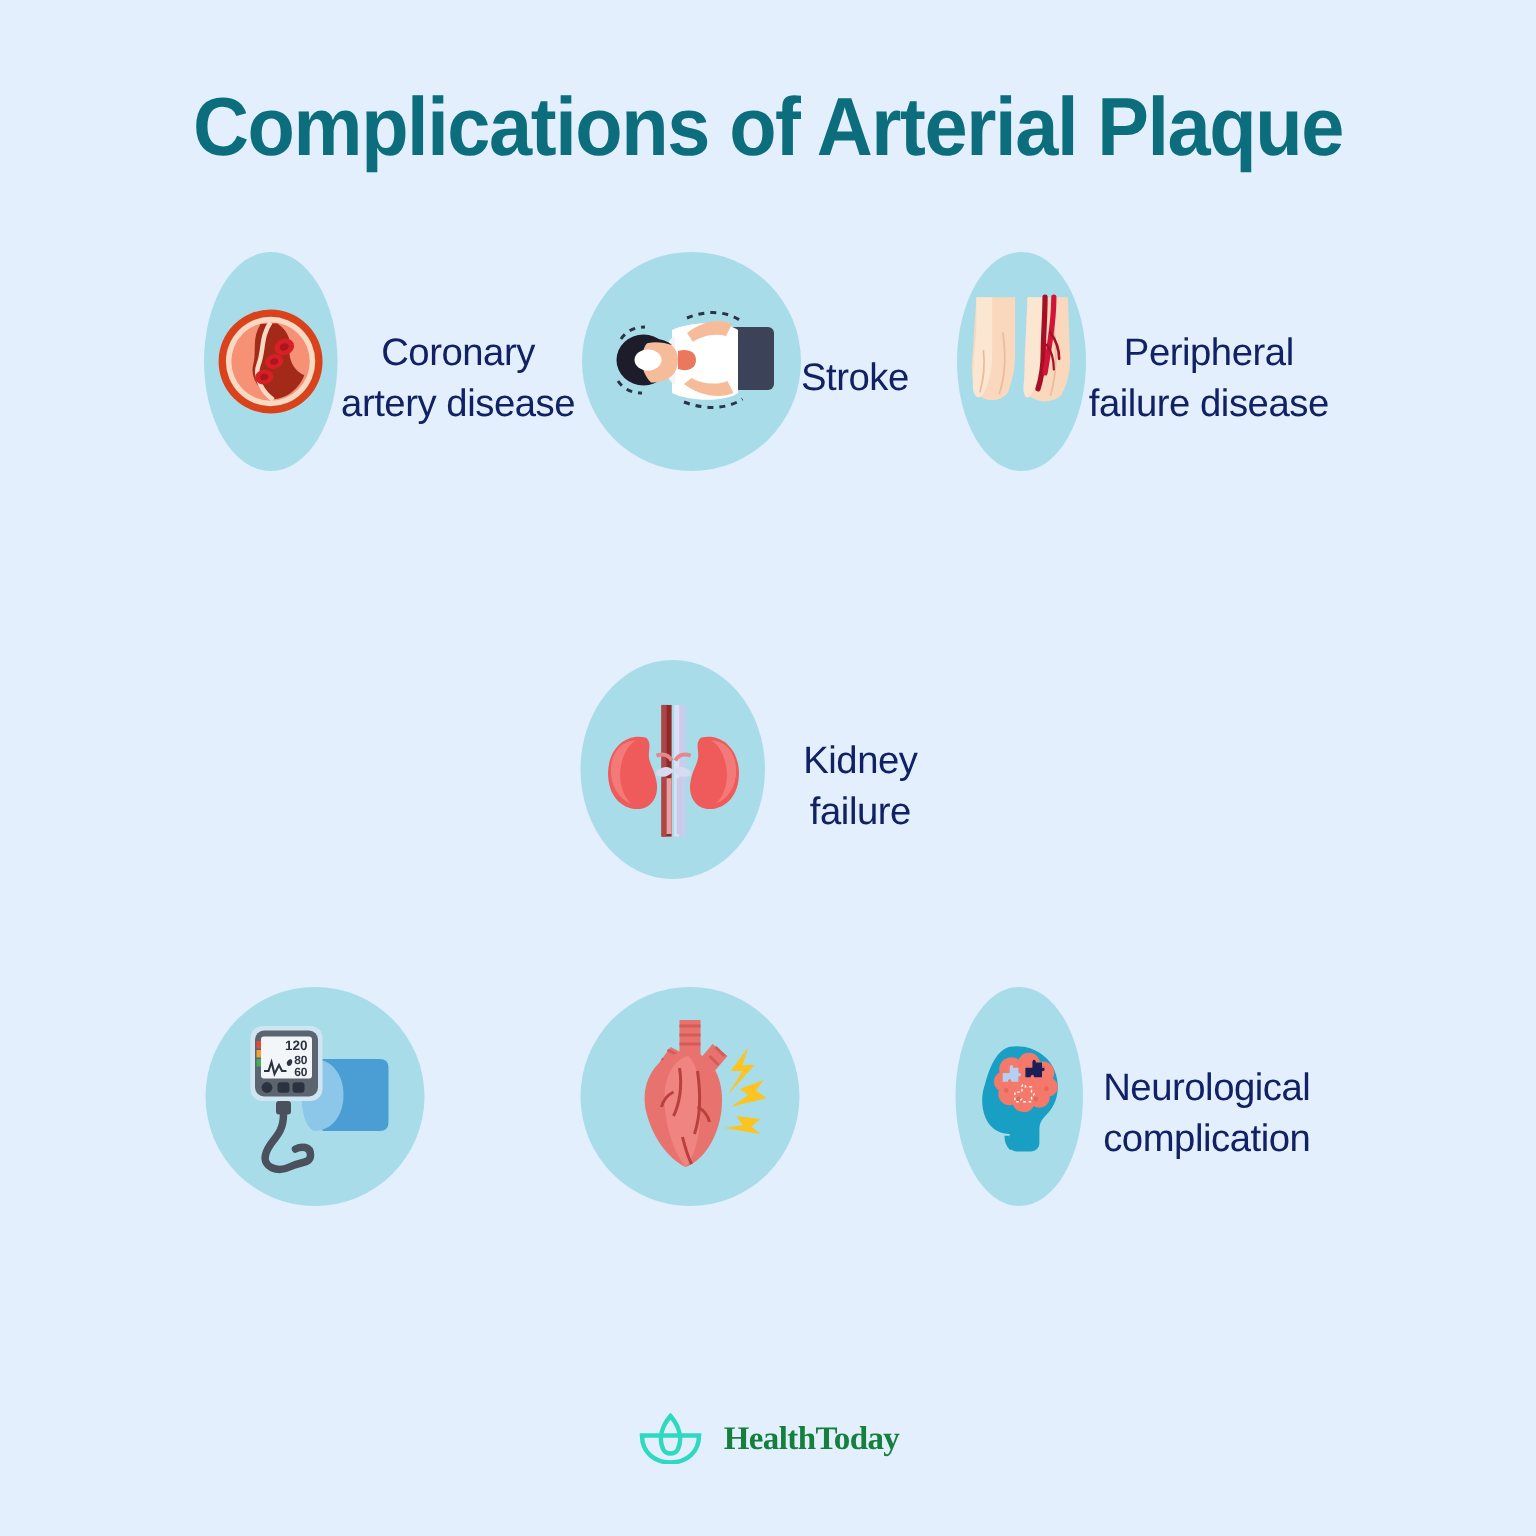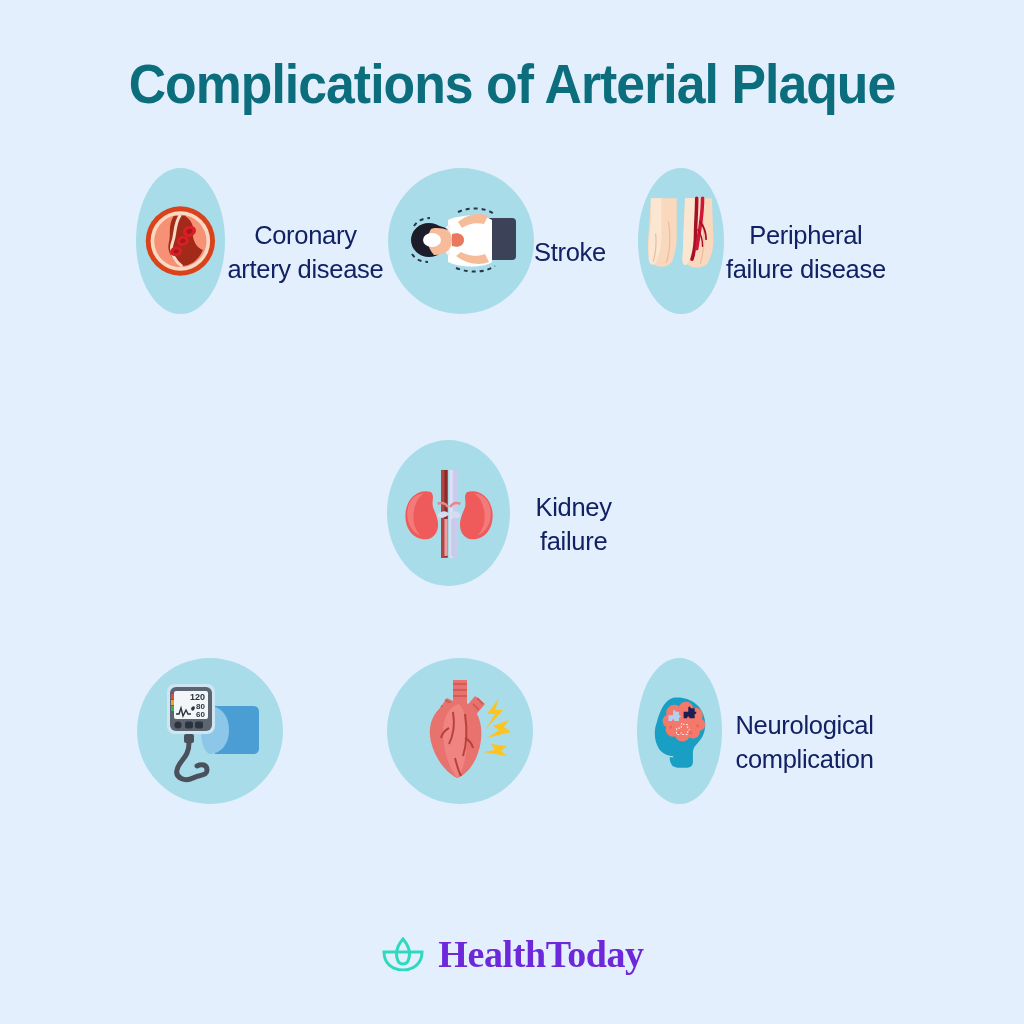--- a/index.html
+++ b/index.html
@@ -87,23 +87,23 @@
     bottom: 48px;
     left: 0;
     width: 1024px;
     display: flex;
     align-items: center;
     justify-content: center;
     gap: 12px;
   }
   .logo-mark { width: 46px; height: 34px; display: block; }
   .logo-text {
-    font-size: 38px;
+    font-size: 22px;
     font-weight: bold;
-    color: #6d28d9;
+    color: #15803d;
     letter-spacing: -0.4px;
     font-family: "Liberation Serif", serif;
   }
 </style>
 </head>
 <body>
 
 <div class="infographic">
 
   <div class="title">Complications of Arterial Plaque</div>

